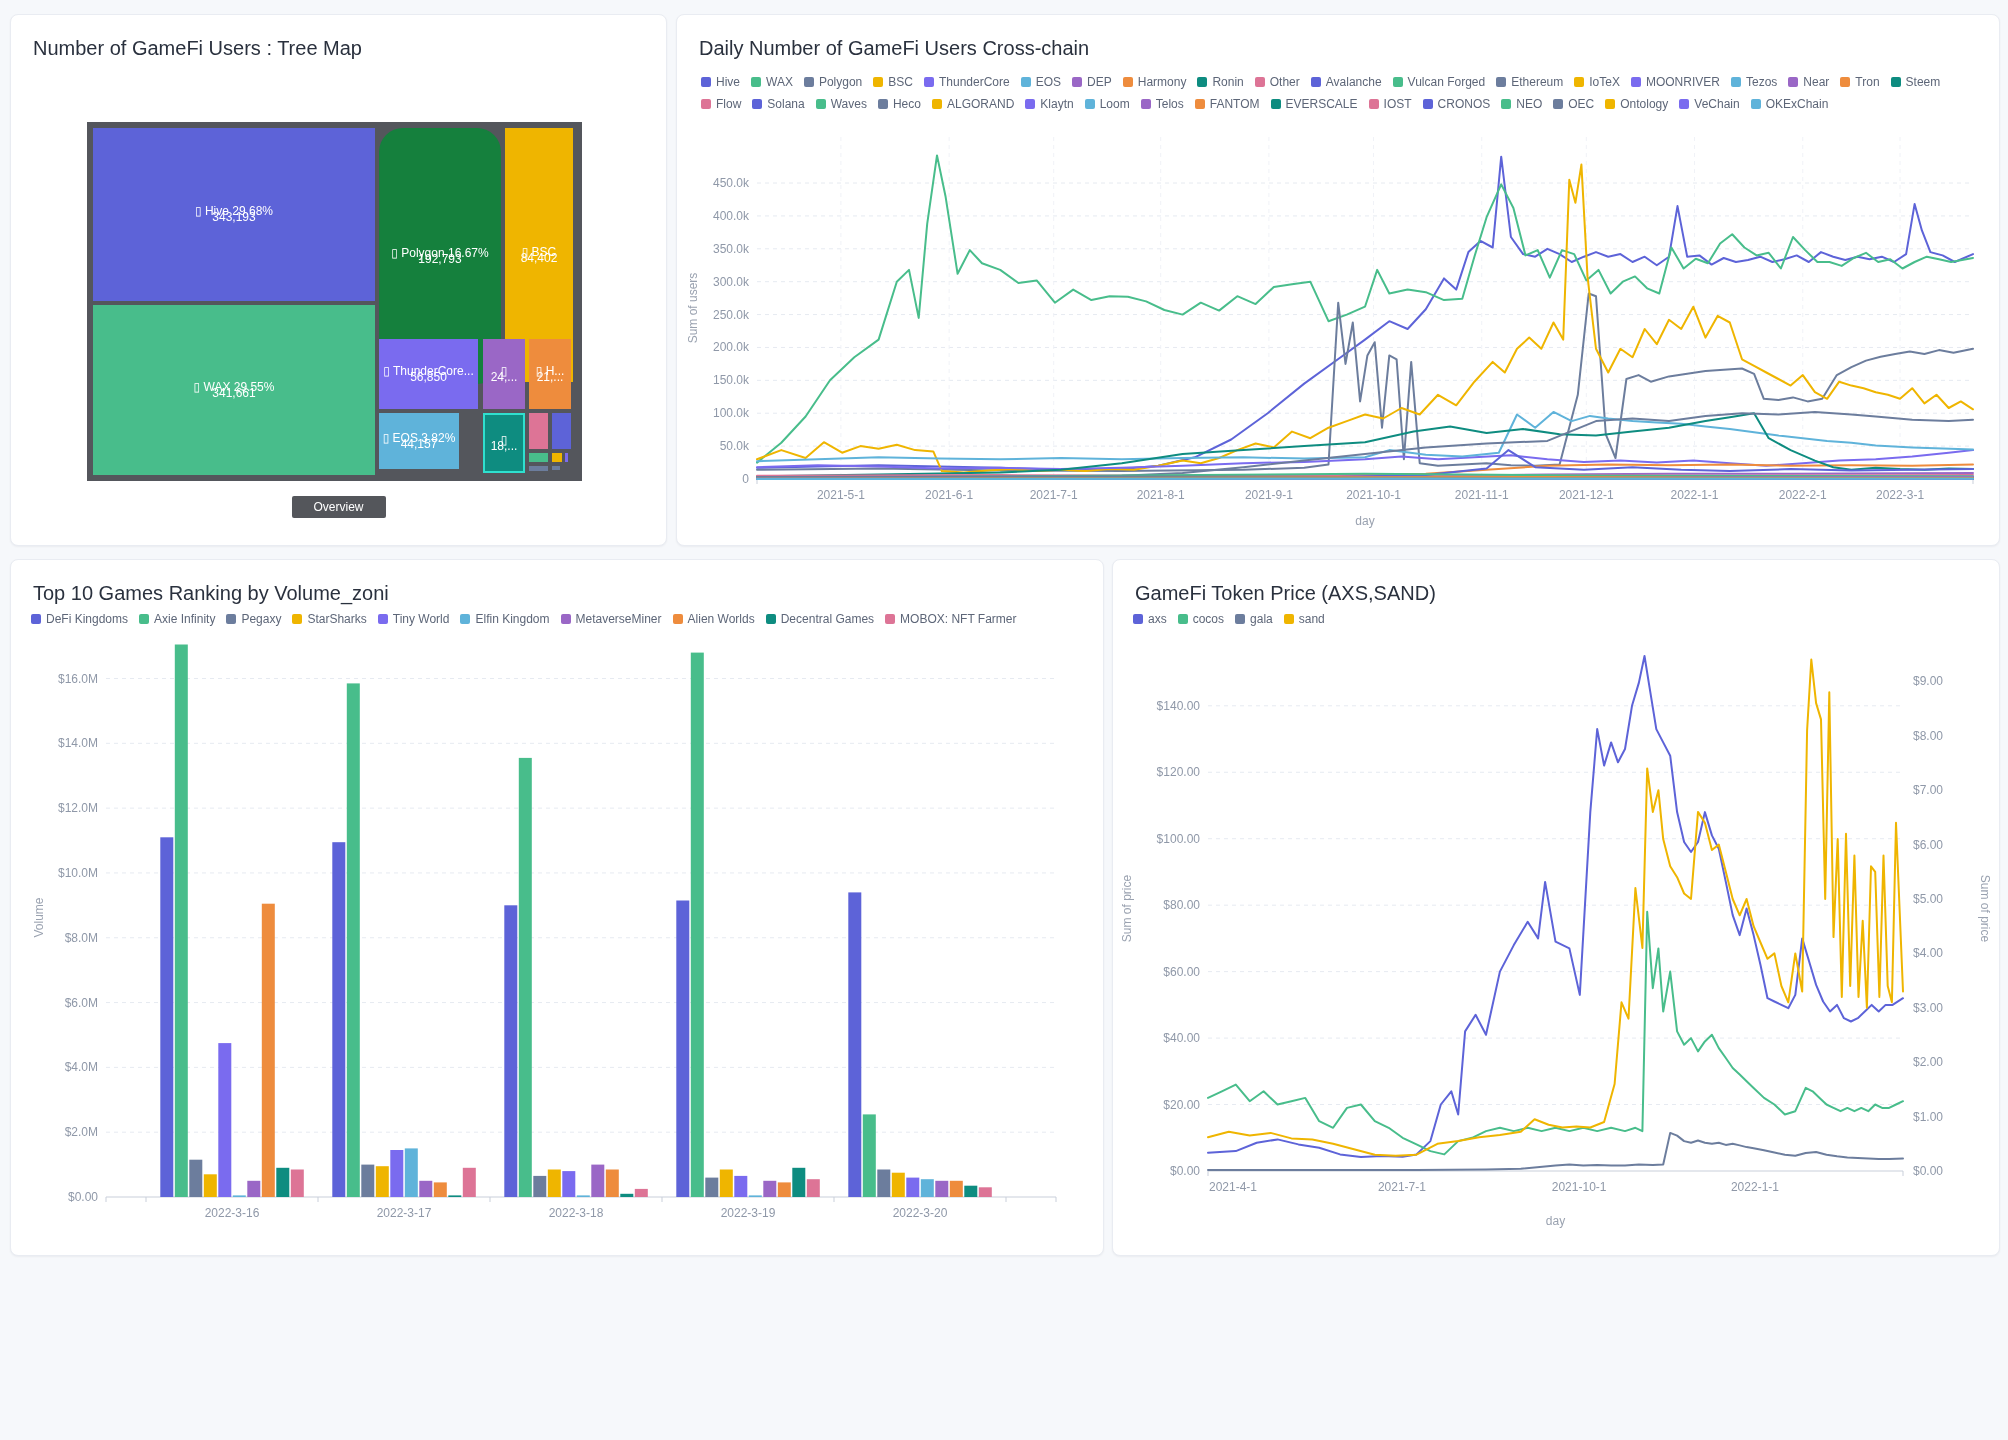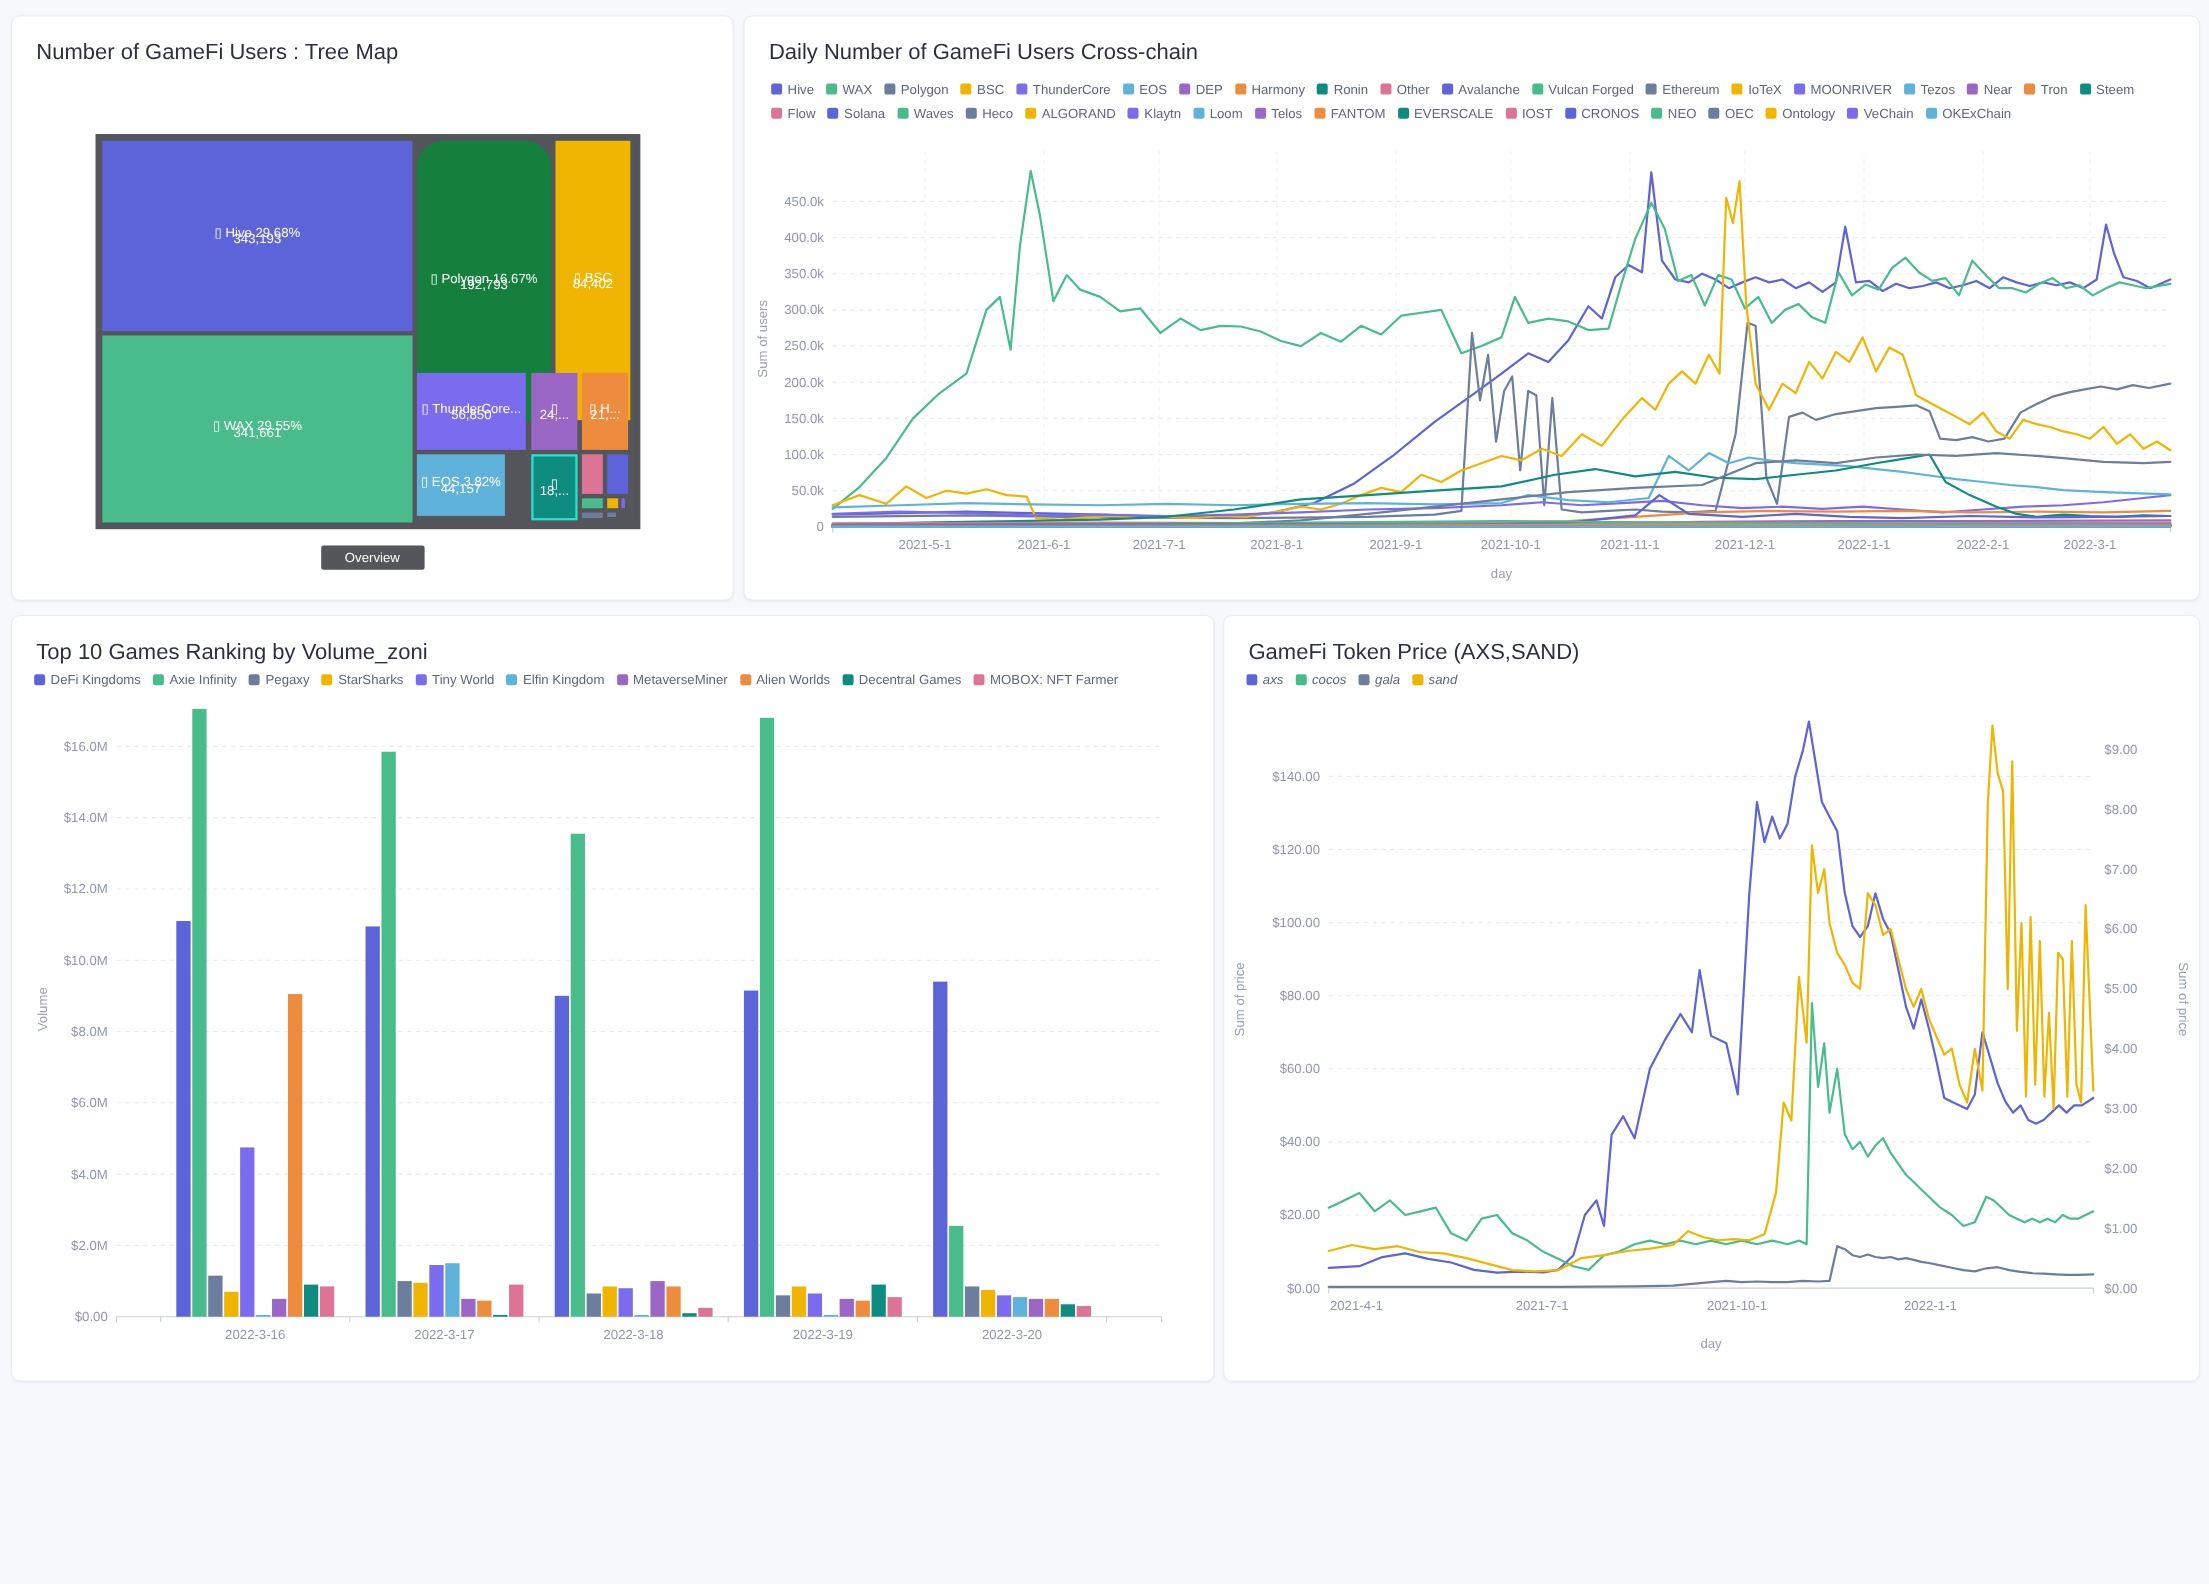--- a/index.html
+++ b/index.html
@@ -410,21 +410,21 @@
           <rect x="953.3" y="625.7" width="13" height="11.3" fill="#0e8c80"></rect>
           <rect x="967.8" y="627.3" width="13" height="9.7" fill="#dd7496"></rect>
           <text x="909" y="657" text-anchor="middle" class="tick">2022-3-20</text>
           <line x1="823" x2="823" y1="637" y2="642" stroke="#c9cfda"></line>
           <line x1="995" x2="995" y1="637" y2="642" stroke="#c9cfda"></line>
         </svg></div>
   </section>
 
   <section class="panel" id="p-tokens" style="left:1112px;top:559px;width:886px;height:695px;">
     <h2>GameFi Token Price (AXS,SAND)</h2>
-    <div class="legend-row" id="legend-tokens-0" style="left:20px;top:50px;width:846px;height:20px;font-style:italic;"><span class="legend-item">
+    <div class="legend-row" id="legend-tokens-0" style="left:20px;top:50px;width:846px;height:20px;"><span class="legend-item">
           <span class="legend-chip" style="background: rgb(93, 99, 216);"></span>
           <span class="legend-label">axs</span>
         </span><span class="legend-item">
           <span class="legend-chip" style="background: rgb(72, 189, 139);"></span>
           <span class="legend-label">cocos</span>
         </span><span class="legend-item">
           <span class="legend-chip" style="background: rgb(108, 125, 157);"></span>
           <span class="legend-label">gala</span>
         </span><span class="legend-item">
           <span class="legend-chip" style="background: rgb(239, 181, 0);"></span>

